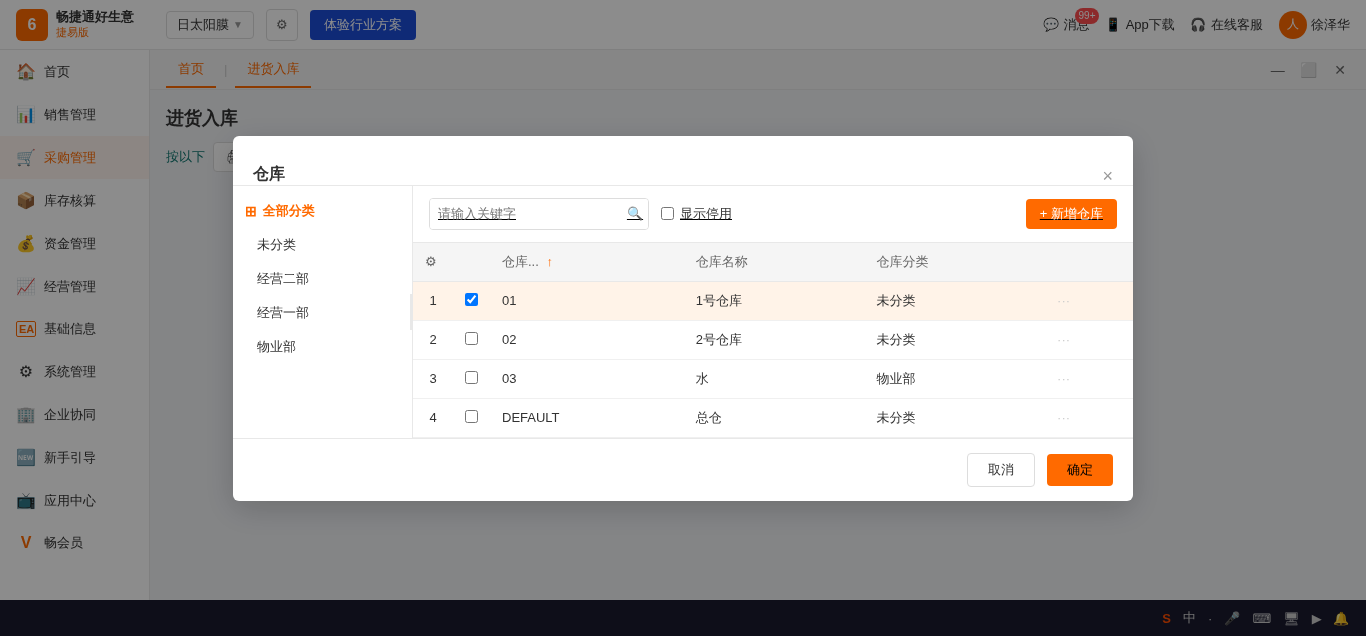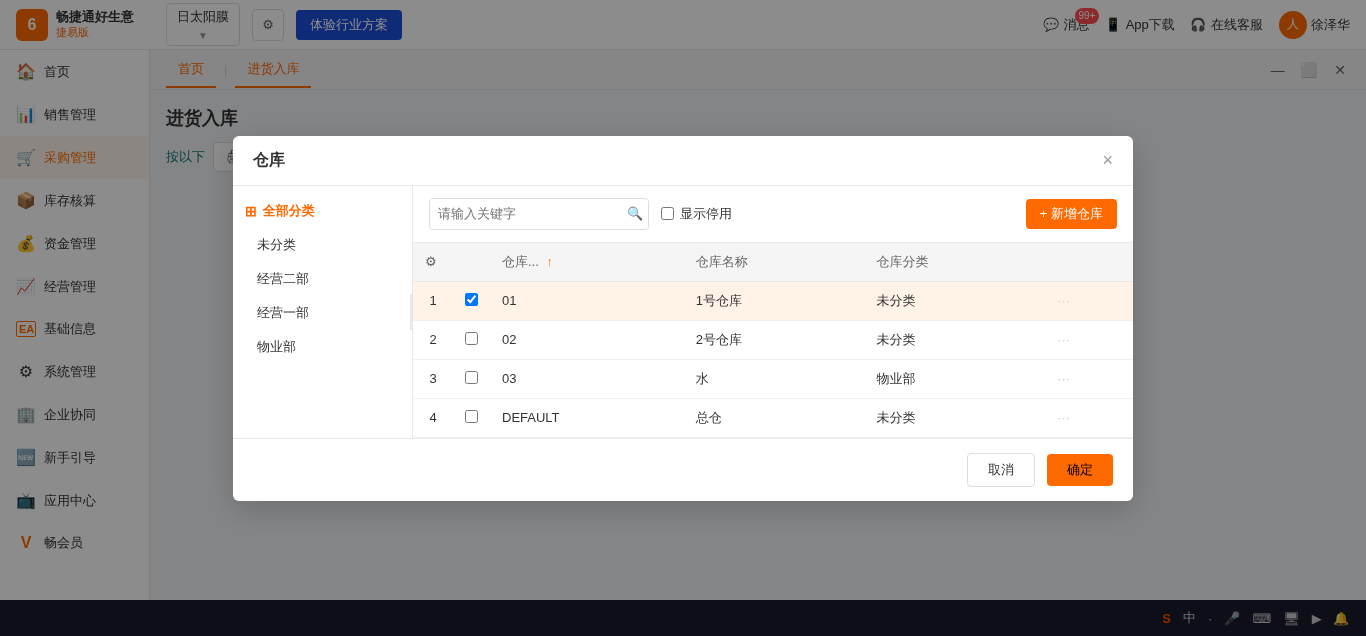--- a/index.html
+++ b/index.html
@@ -36,21 +36,20 @@
       flex: 1;
       display: flex;
       align-items: center;
       gap: 12px;
     }
     .store-selector {
       display: flex; align-items: center; gap: 4px;
       font-size: 13px; color: #333; cursor: pointer;
       border: 1px solid #ddd; padding: 4px 10px; border-radius: 4px;
       background: #fff;
-      flex-direction: column;
     }
     .store-selector .arrow { color: #999; font-size: 10px; }
     .gear-btn {
       width: 32px; height: 32px;
       border: 1px solid #ddd; border-radius: 4px;
       display: flex; align-items: center; justify-content: center;
       cursor: pointer; color: #666; background: #fff;
     }
     .trial-btn {
       background: #1d4ed8; color: #fff; border: none;
@@ -149,21 +148,21 @@
       background: #fff;
       border-radius: 6px;
       width: 900px;
       max-height: 580px;
       display: flex;
       flex-direction: column;
       box-shadow: 0 8px 32px rgba(0,0,0,0.18);
     }
     .modal-header {
       height: 50px;
-      display: flex; align-items: center; justify-content: space-between;
+      display: flex; align-items: flex-end; justify-content: space-between;
       padding: 0 20px;
       border-bottom: 1px solid #e8e8e8;
       flex-shrink: 0;
     }
     .modal-title { font-size: 16px; font-weight: bold; color: #333; }
     .modal-close { cursor: pointer; color: #999; font-size: 18px; line-height: 1; }
     .modal-body {
       display: flex; flex: 1; overflow: hidden;
     }
 
@@ -198,20 +197,21 @@
     .table-panel {
       flex: 1;
       display: flex; flex-direction: column;
       overflow: hidden;
     }
     .table-toolbar {
       padding: 12px 16px;
       display: flex; align-items: center; gap: 12px;
       border-bottom: 1px solid #e8e8e8;
       flex-shrink: 0;
+      text-decoration: underline;
     }
     .search-input-wrap {
       display: flex; align-items: center;
       border: 1px solid #ddd; border-radius: 4px; overflow: hidden;
       height: 32px; width: 220px; background: #fff;
     }
     .search-input-wrap input {
       border: none; outline: none; padding: 0 8px; font-size: 13px;
       flex: 1; height: 100%;
     }

